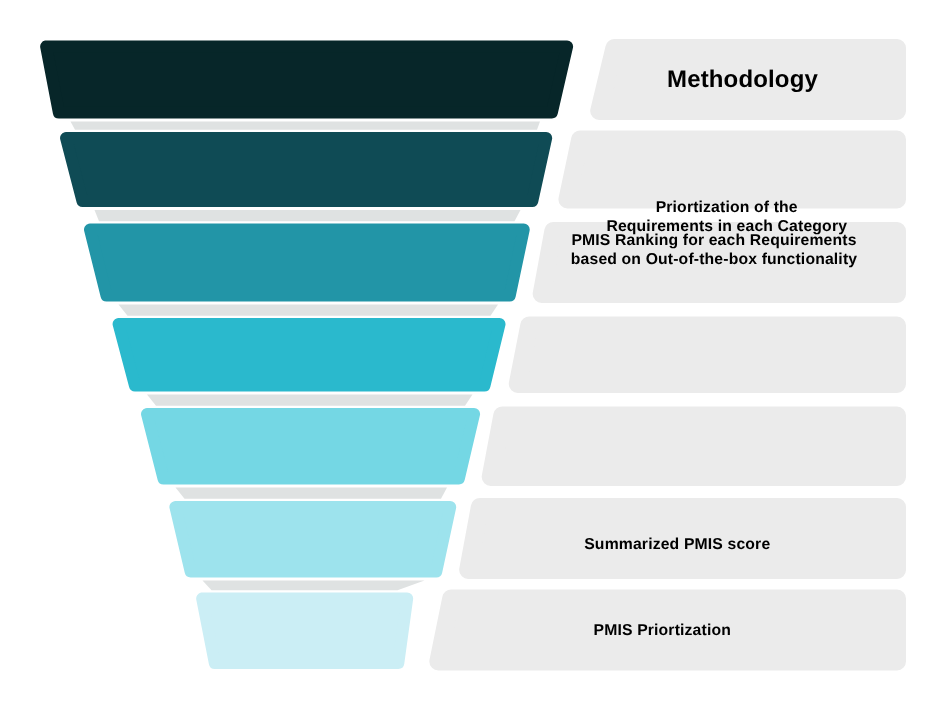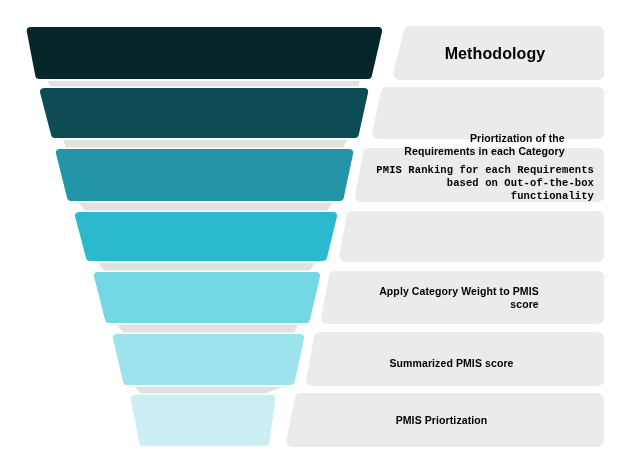--- a/index.html
+++ b/index.html
@@ -18,21 +18,21 @@
   .canvas svg {
     position: absolute;
     left: 0;
     top: 0;
   }
   .funnel-label {
     position: absolute;
     display: flex;
     align-items: center;
     justify-content: center;
-    text-align: right;
+    text-align: center;
     white-space: pre-line;
     font-weight: bold;
     color: #000000;
     font-size: 10.5px;
     line-height: 13px;
     letter-spacing: 0.1px;
   }
   .funnel-label.title {
     font-size: 16px;
     line-height: 19px;
@@ -61,19 +61,17 @@
       <path d="M 60 153 L 349.15384615384613 153 L 339.84615384615387 197 L 71 197 Z" fill="#2295a7" stroke="#2295a7" stroke-width="8" stroke-linejoin="round"></path>
       <path d="M 79.06122448979592 216 L 333.0204081632653 216 L 322.9795918367347 257 L 89.93877551020408 257 Z" fill="#2ab9cd" stroke="#2ab9cd" stroke-width="8" stroke-linejoin="round"></path>
       <path d="M 98.01960784313725 276 L 316.05882352941177 276 L 305.94117647058823 319 L 108.98039215686275 319 Z" fill="#74d7e4" stroke="#74d7e4" stroke-width="8" stroke-linejoin="round"></path>
       <path d="M 116.94117647058823 338 L 300.1372549019608 338 L 290.8627450980392 381 L 127.05882352941177 381 Z" fill="#9de3ed" stroke="#9de3ed" stroke-width="8" stroke-linejoin="round"></path>
       <path d="M 134.7843137254902 399 L 271.45098039215685 399 L 265.54901960784315 442 L 143.2156862745098 442 Z" fill="#cbeef5" stroke="#cbeef5" stroke-width="8" stroke-linejoin="round"></path>
     </svg>
 
   <div class="funnel-label title" style="left: 396px; top: 26px; width: 198px; height: 54px; color: rgb(0, 0, 0);">Methodology</div>
   <div class="funnel-label" style="left: 375px; top: 87px; width: 219px; height: 52px; color: rgb(0, 0, 0); margin-top: 32px;">Priortization of the
 Requirements in each Category</div>
-  <div class="funnel-label" style="left: 358px; top: 156px; width: 236px; height: 54px; color: rgb(0, 0, 0); font-family: Liberation Mono, monospace;">PMIS Ranking for each Requirements
+  <div class="funnel-label" style="left: 358px; top: 140px; width: 236px; height: 54px; color: rgb(0, 0, 0);">PMIS Ranking for each Requirements
 based on Out-of-the-box functionality</div>
-  <div class="funnel-label" style="left: 324px; top: 271px; width: 270px; height: 53px; color: rgb(0, 0, 0);">Apply Category Weight to PMIS
-score</div>
   <div class="funnel-label" style="left: 309px; top: 332px; width: 285px; height: 62px; color: rgb(0, 0, 0);">Summarized PMIS score</div>
   <div class="funnel-label" style="left: 289px; top: 393px; width: 305px; height: 54px; color: rgb(0, 0, 0);">PMIS Priortization</div>
 </div>
 
 </body></html>

